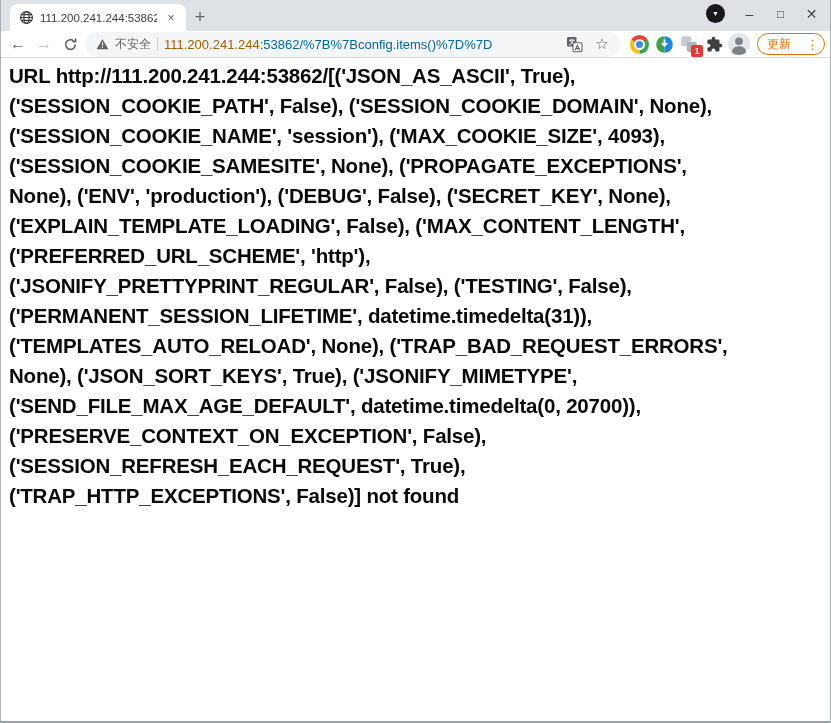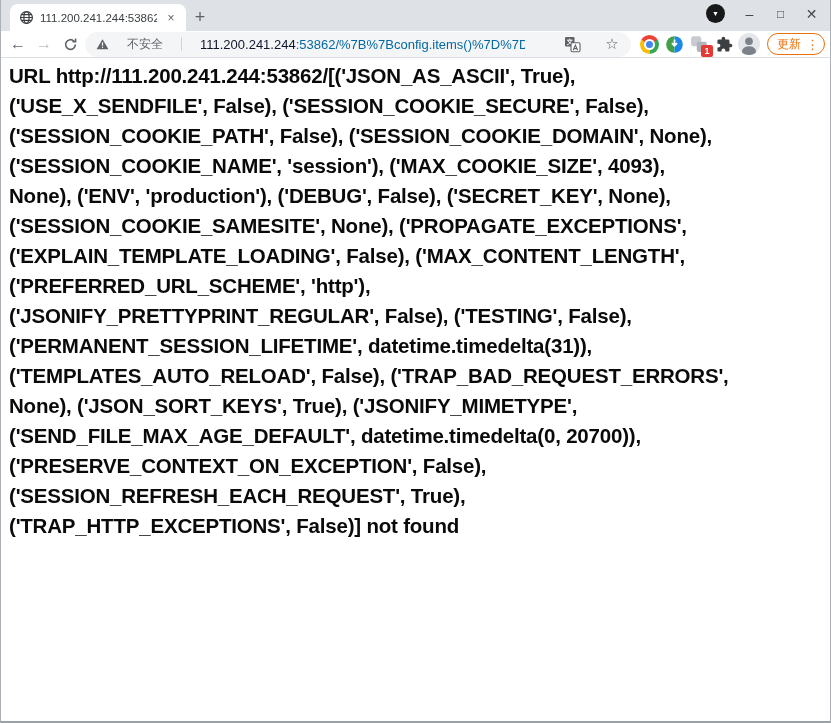--- a/index.html
+++ b/index.html
@@ -14,35 +14,35 @@
   .newtab { width:28px; height:27px; display:flex; align-items:center; justify-content:center; font-size:18px; color:#5f6368; }
   .tab-search { position:absolute; right:105px; top:4px; width:19px; height:19px; border-radius:50%; background:#17181a; color:#fff; font-size:7px; display:flex; align-items:center; justify-content:center; }
   .win-controls { position:absolute; right:3px; top:0; display:flex; }
   .win-btn { width:31px; height:27px; display:flex; align-items:center; justify-content:center; color:#46494d; font-size:14px; }
   .win-btn.max { font-size:12px; }
 
   
   .toolbar { height:27px; background:#fff; display:flex; align-items:center; padding:0 5px 0 4px; border-bottom:1px solid #dcdfe3; }
   .nav-btn { width:26px; height:24px; display:flex; align-items:center; justify-content:center; font-size:16px; color:#5f6368; flex:0 0 auto; }
   .nav-btn.disabled { color:#bdc1c6; }
-  .omnibox { flex:1; height:25px; background:#f4f5f7; border-radius:13px; display:flex; align-items:center; padding:0 8px 0 10px; gap:18px; margin:0 5px 0 2px; min-width:0; }
+  .omnibox { flex:1; height:25px; background:#f4f5f7; border-radius:13px; display:flex; align-items:center; padding:0 8px 0 10px; gap:6px; margin:0 5px 0 2px; min-width:0; }
   .sec-label { font-size:12px; color:#5f6368; white-space:nowrap; }
   .sec-divider { width:1px; height:14px; background:#d0d3d8; }
   .url { font-size:13px; white-space:nowrap; overflow:hidden; }
-  .url .host { color:#0f172a; }
+  .url .host { color:#a16207; }
   .url .rest { color:#0369a1; }
   .omni-spacer { flex:1; }
   .omni-icon { width:22px; height:20px; display:flex; align-items:center; justify-content:center; flex:0 0 auto; }
   .star { font-size:15px; color:#5f6368; }
   .ext-icon { width:24px; height:24px; display:flex; align-items:center; justify-content:center; position:relative; flex:0 0 auto; margin-left:1px; }
   .chrome-logo { width:19px; height:19px; border-radius:50%; background:conic-gradient(from -60deg,#ea4335 0 120deg,#34a853 0 240deg,#fbbc05 0 360deg); position:relative; }
   .chrome-logo::before { content:""; position:absolute; inset:4px; border-radius:50%; background:#4285f4; border:2px solid #fff; }
   .badge { position:absolute; right:-2px; bottom:-1px; min-width:12px; height:12px; background:#e53935; color:#fff; font-size:9px; font-weight:bold; border-radius:2px; display:flex; align-items:center; justify-content:center; padding:0 2px; }
   .avatar-wrap { width:22px; height:22px; border-radius:50%; overflow:hidden; background:#e4e6ea; display:flex; align-items:flex-end; justify-content:center; }
-  .update-pill { display:flex; align-items:center; gap:5px; border:1.5px solid #e8710a; border-radius:12px; height:22px; padding:0 5px 0 9px; margin-left:6px; flex:0 0 auto; }
+  .update-pill { display:flex; align-items:center; gap:15px; border:1.5px solid #e8710a; border-radius:12px; height:22px; padding:0 5px 0 9px; margin-left:6px; flex:0 0 auto; }
   .update-label { color:#e8710a; font-size:12px; white-space:nowrap; }
   .kebab { color:#e8710a; font-size:13px; line-height:1; }
 
   
   .content { padding:3px 8px 0 8px; background:#fff; }
   .line { font-size:20.5px; font-weight:bold; color:#0a0a0a; line-height:30px; letter-spacing:-0.2px; white-space:nowrap; overflow:hidden; }
 </style>
 </head>
 <body>
 
@@ -142,30 +142,29 @@
     </div>
 
     <div class="update-pill">
       <span class="update-label">更新</span>
       <span class="kebab">⋮</span>
     </div>
   </div>
 
   <div class="content">
     <div class="line">URL http://111.200.241.244:53862/[('JSON_AS_ASCII', True),</div>
-    <div class="line">('USE_X_SENDFILE', False), ('SESSION_COOKIE_SECURE', False),</div>
     <div class="line">('SESSION_COOKIE_PATH', False), ('SESSION_COOKIE_DOMAIN', None),</div>
     <div class="line">('SESSION_COOKIE_NAME', 'session'), ('MAX_COOKIE_SIZE', 4093),</div>
+    <div class="line">('SESSION_COOKIE_SAMESITE', None), ('PROPAGATE_EXCEPTIONS',</div>
     <div class="line">None), ('ENV', 'production'), ('DEBUG', False), ('SECRET_KEY', None),</div>
-    <div class="line">('SESSION_COOKIE_SAMESITE', None), ('PROPAGATE_EXCEPTIONS',</div>
     <div class="line">('EXPLAIN_TEMPLATE_LOADING', False), ('MAX_CONTENT_LENGTH',</div>
     <div class="line">('PREFERRED_URL_SCHEME', 'http'),</div>
     <div class="line">('JSONIFY_PRETTYPRINT_REGULAR', False), ('TESTING', False),</div>
     <div class="line">('PERMANENT_SESSION_LIFETIME', datetime.timedelta(31)),</div>
-    <div class="line">('TEMPLATES_AUTO_RELOAD', False), ('TRAP_BAD_REQUEST_ERRORS',</div>
+    <div class="line">('TEMPLATES_AUTO_RELOAD', None), ('TRAP_BAD_REQUEST_ERRORS',</div>
     <div class="line">None), ('JSON_SORT_KEYS', True), ('JSONIFY_MIMETYPE',</div>
     <div class="line">('SEND_FILE_MAX_AGE_DEFAULT', datetime.timedelta(0, 20700)),</div>
     <div class="line">('PRESERVE_CONTEXT_ON_EXCEPTION', False),</div>
     <div class="line">('SESSION_REFRESH_EACH_REQUEST', True),</div>
     <div class="line">('TRAP_HTTP_EXCEPTIONS', False)] not found</div>
   </div>
 
 </div>
 
 </body></html>

